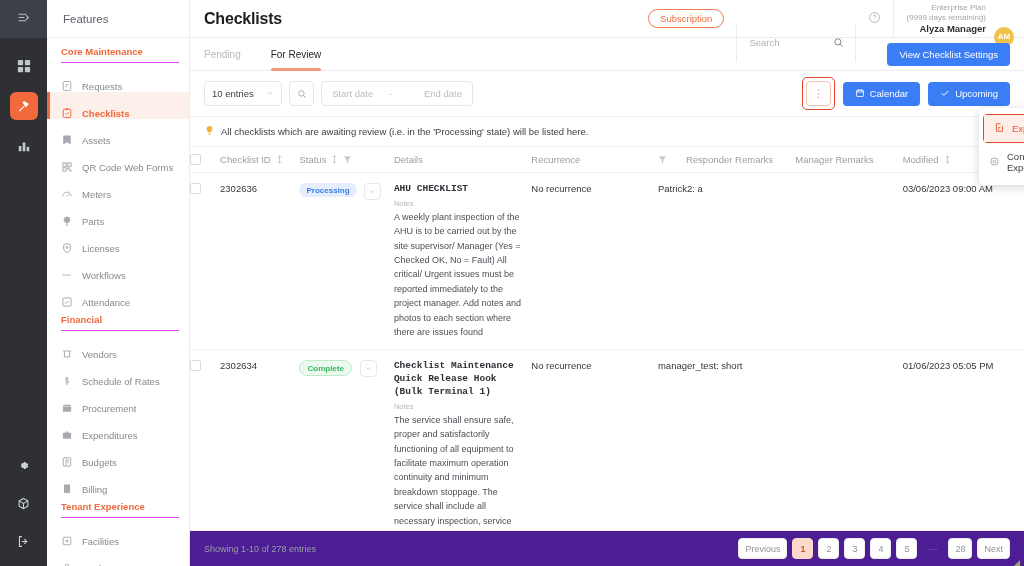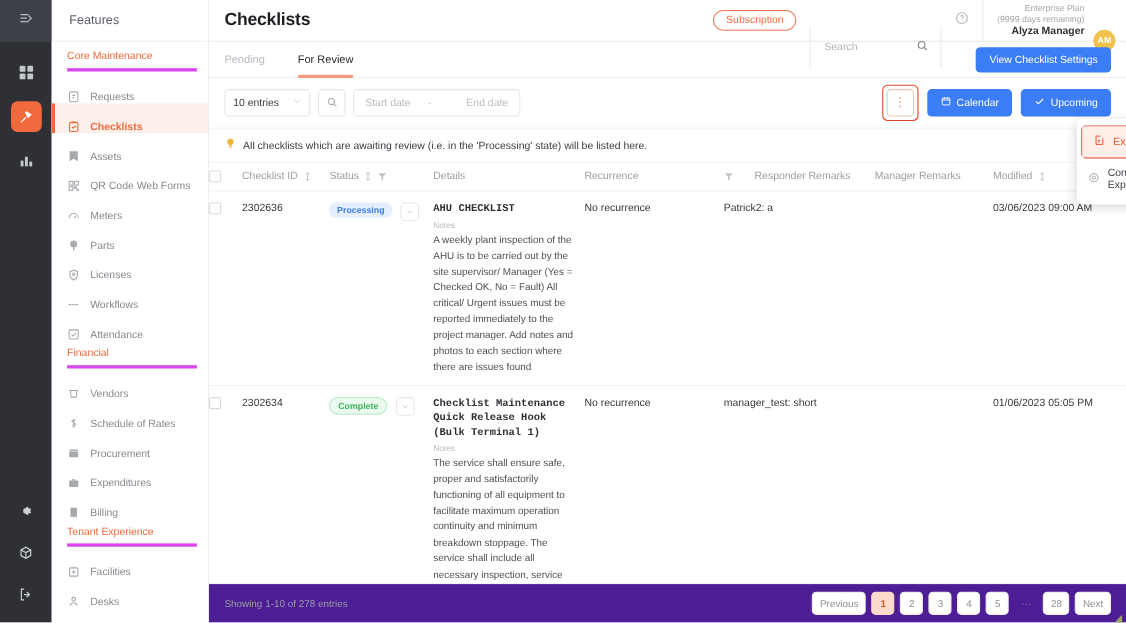--- a/index.html
+++ b/index.html
@@ -35,22 +35,22 @@
     position: relative; overflow: hidden;
   }
   .sidebar-title {
     height: 38px; display: flex; align-items: center;
     padding-left: 16px; font-size: 11.5px; color: #5b6068;
     border-bottom: 1px solid #f0f0f0;
   }
   .nav { padding-top: 2px; }
   .nav-group {
     margin: 6px 10px 2px 14px; padding-bottom: 5px;
-    font-size: 9.5px; color: #ec6a3c; font-weight: normal;
-    border-bottom: 3px solid #d946ef;
+    font-size: 9.5px; color: #ec6a3c; font-weight: bold;
+    border-bottom: 1px solid #d946ef;
   }
   .nav-item {
     display: flex; align-items: flex-end; gap: 9px;
     height: 27px; padding-left: 14px; position: relative;
     font-size: 9.5px; color: #85898f;
   }
   .nav-item.active {
     background: #fdf0ea; color: #ec6a3c; font-weight: bold;
   }
   .nav-item.active::before {
@@ -396,20 +396,29 @@
         <span>Procurement</span>
       </div>
       <div class="nav-item">
         <span class="nav-ico">
             <svg width="12" height="12" viewBox="0 0 16 16" fill="#a6aaaf">
               <rect x="2.5" y="5" width="11" height="8" rx="1"></rect>
               <path d="M6 3.5h4v1.5H6z"></path>
             </svg>
           </span>
         <span>Expenditures</span>
+      </div>
+      <div class="nav-item">
+        <span class="nav-ico">
+            <svg width="12" height="12" viewBox="0 0 16 16" fill="none" stroke="#a6aaaf" stroke-width="1.3">
+              <rect x="3" y="2.5" width="10" height="11" rx="1"></rect>
+              <path d="M5.4 5.6h5.2M5.4 8.2h5.2M5.4 10.8h3"></path>
+            </svg>
+          </span>
+        <span>Budgets</span>
       </div>
       <div class="nav-item">
         <span class="nav-ico">
             <svg width="12" height="12" viewBox="0 0 16 16" fill="#a6aaaf">
               <path d="M4 2h8v12l-2-1.2-2 1.2-2-1.2L4 14z"></path>
             </svg>
           </span>
         <span>Billing</span>
       </div>
 

